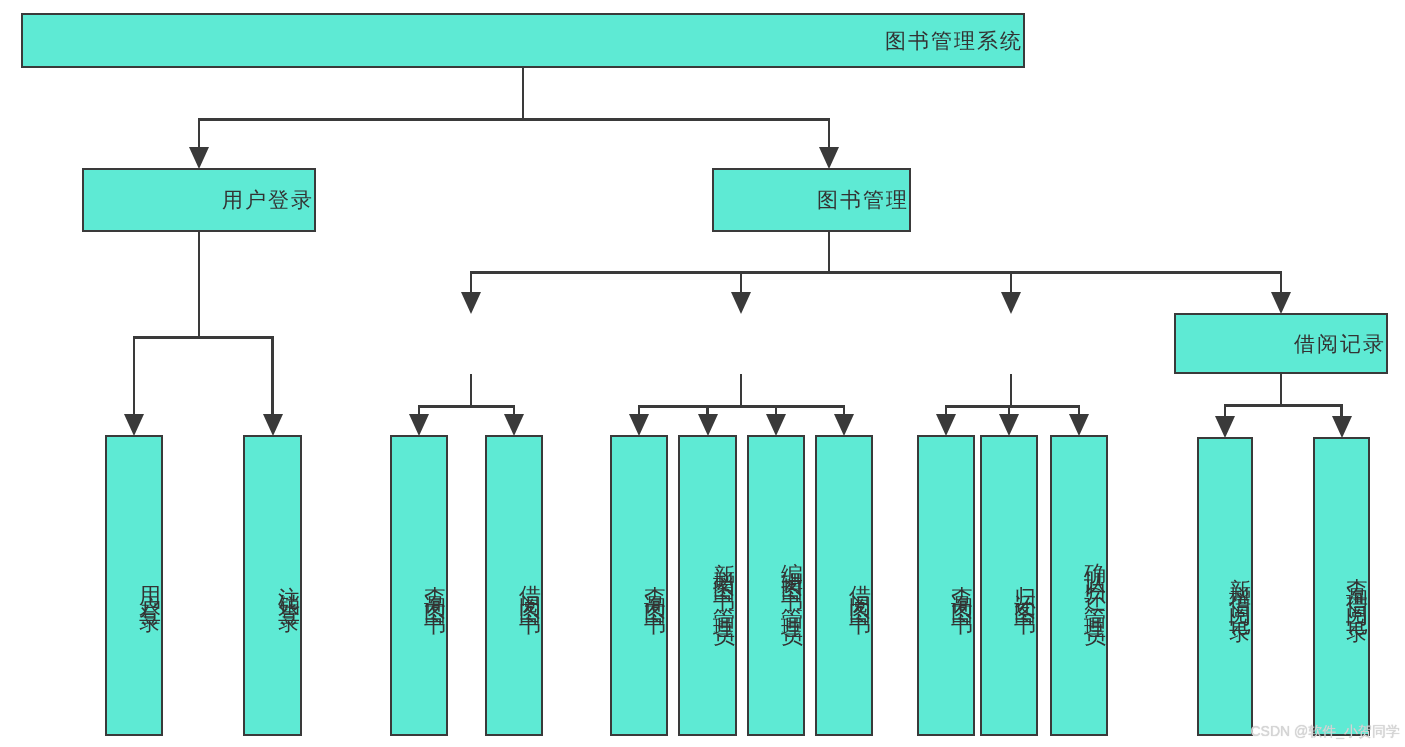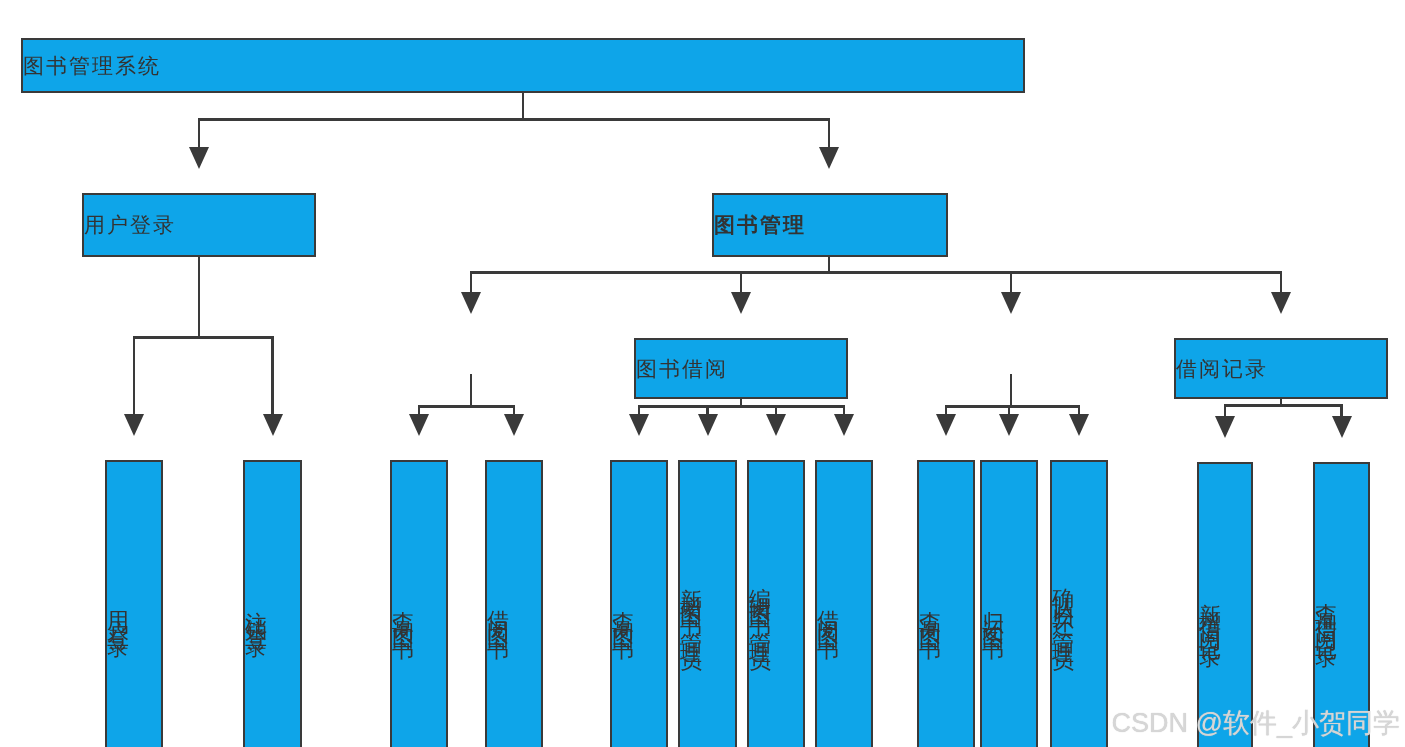--- a/index.html
+++ b/index.html
@@ -11,27 +11,26 @@
   #stage {
     position: relative;
     width: 1405px;
     height: 747px;
     background: #ffffff;
     overflow: hidden;
   }
   .node {
     position: absolute;
     box-sizing: border-box;
-    background: #0ea5e9;
+    background: #5eead4;
     border: 2.5px solid #3a3a3a;
     display: flex;
     align-items: center;
-    justify-content: flex-start;
+    justify-content: flex-end;
     z-index: 2;
-    margin-top: 25px;
   }
   .node-label {
     color: #333333;
     font-size: 21px;
     letter-spacing: 2px;
     white-space: nowrap;
   }
   .node.vertical .node-label {
     writing-mode: vertical-rl;
     font-size: 22px;
@@ -49,43 +48,40 @@
     height: 0;
     border-left: 10px solid transparent;
     border-right: 10px solid transparent;
     border-top: 22px solid #3a3a3a;
     z-index: 1;
   }
   .watermark {
     position: absolute;
     right: 5px;
     bottom: 6px;
-    font-size: 27px;
+    font-size: 14px;
     color: #d6d6d6;
     text-shadow: 0 0 1px #c2c2c2;
     z-index: 5;
     white-space: nowrap;
   }
 </style>
 </head>
 <body>
 
 <div id="stage">
   <span class="watermark">CSDN @软件_小贺同学</span>
 <div class="node" style="left: 21px; top: 13px; width: 1004px; height: 55px;">
       <span class="node-label">图书管理系统</span>
     </div>
     <div class="node" style="left: 82px; top: 168px; width: 234px; height: 64px;">
       <span class="node-label">用户登录</span>
     </div>
-    <div class="node" style="left: 712px; top: 168px; width: 236px; height: 64px; font-weight: bold;">
+    <div class="node" style="left: 712px; top: 168px; width: 199px; height: 64px;">
       <span class="node-label">图书管理</span>
-    </div>
-    <div class="node" style="left: 634px; top: 313px; width: 214px; height: 61px;">
-      <span class="node-label">图书借阅</span>
     </div>
     <div class="node" style="left: 1174px; top: 313px; width: 214px; height: 61px;">
       <span class="node-label">借阅记录</span>
     </div>
     <div class="node vertical" style="left: 105px; top: 435px; width: 58px; height: 301px;">
       <span class="node-label">用户登录</span>
     </div>
     <div class="node vertical" style="left: 243px; top: 435px; width: 59px; height: 301px;">
       <span class="node-label">注销登录</span>
     </div>

